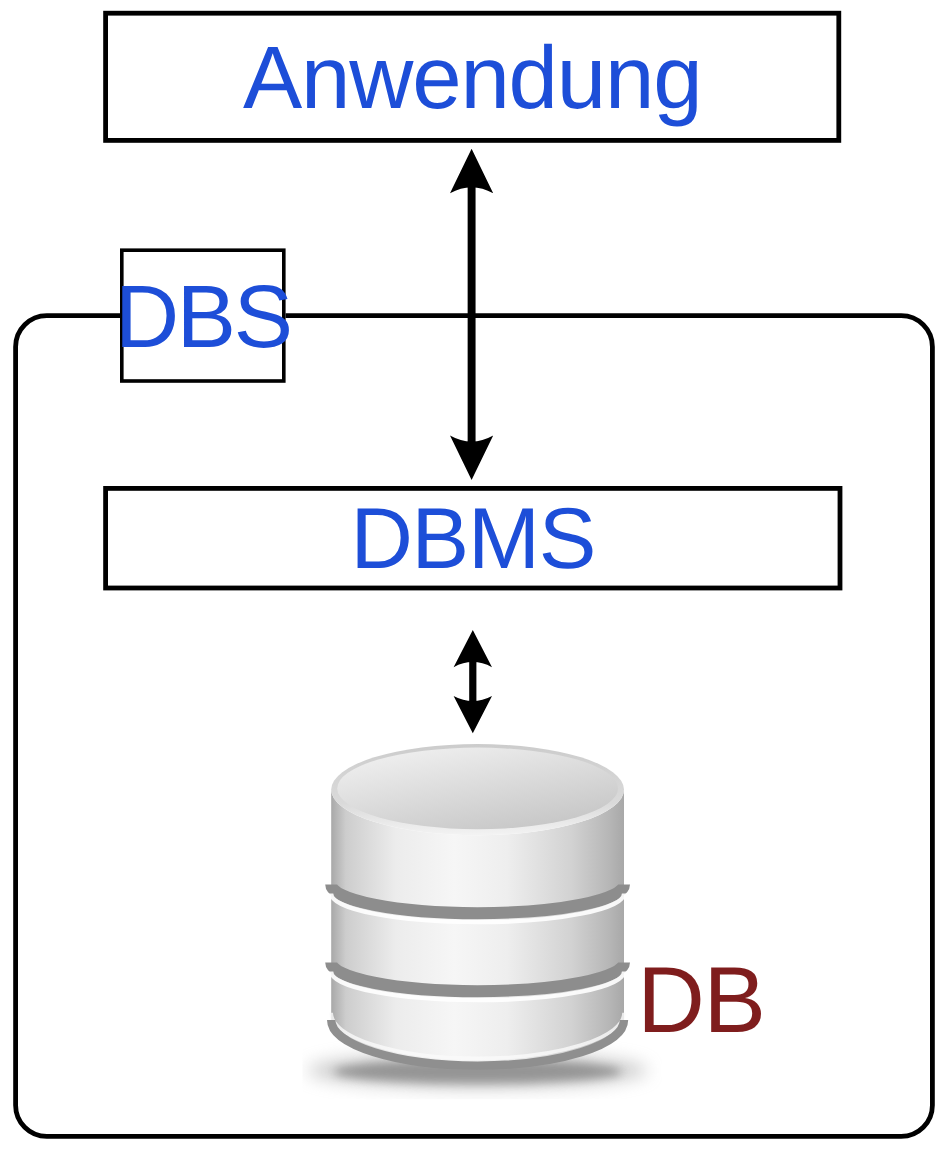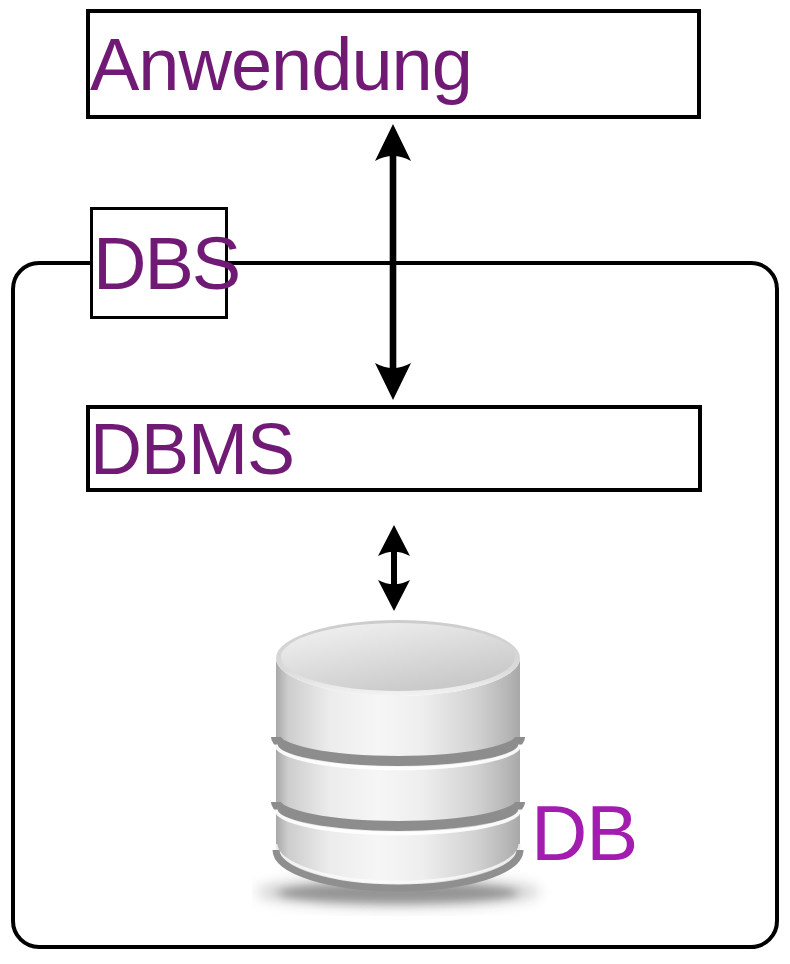--- a/index.html
+++ b/index.html
@@ -14,22 +14,23 @@
     height: 964px;
     background: #ffffff;
     overflow: hidden;
   }
   .node-box {
     position: absolute;
     background: #ffffff;
     border: 4px solid #000000;
     display: flex;
     align-items: center;
+    justify-content: center;
     box-sizing: border-box;
-    color: #701a75;
+    color: #1d4ed8;
   }
   #application-box {
     left: 86px;
     top: 9px;
     width: 615px;
     height: 110px;
     font-size: 74px;
     letter-spacing: -1px;
   }
   #dbs-boundary {
@@ -37,21 +38,21 @@
     left: 11px;
     top: 261px;
     width: 768px;
     height: 688px;
     border: 4px solid #000000;
     border-radius: 28px;
     box-sizing: border-box;
     background: transparent;
   }
   #dbs-label-box {
-    left: 90px;
+    left: 100px;
     top: 207px;
     width: 138px;
     height: 112px;
     border-width: 3px;
     font-size: 74px;
     letter-spacing: -2px;
     z-index: 3;
   }
   #dbms-box {
     left: 86px;
@@ -80,21 +81,21 @@
     top: 606px;
     z-index: 1;
   }
   #db-label {
     position: absolute;
     left: 531px;
     top: 794px;
     font-size: 78px;
     line-height: 1;
     letter-spacing: -1px;
-    color: #a21caf;
+    color: #7f1d1d;
     z-index: 2;
   }
 </style>
 </head>
 <body>
 
 <div id="canvas">
 
   <div class="node-box" id="application-box">
     <span>Anwendung</span>

